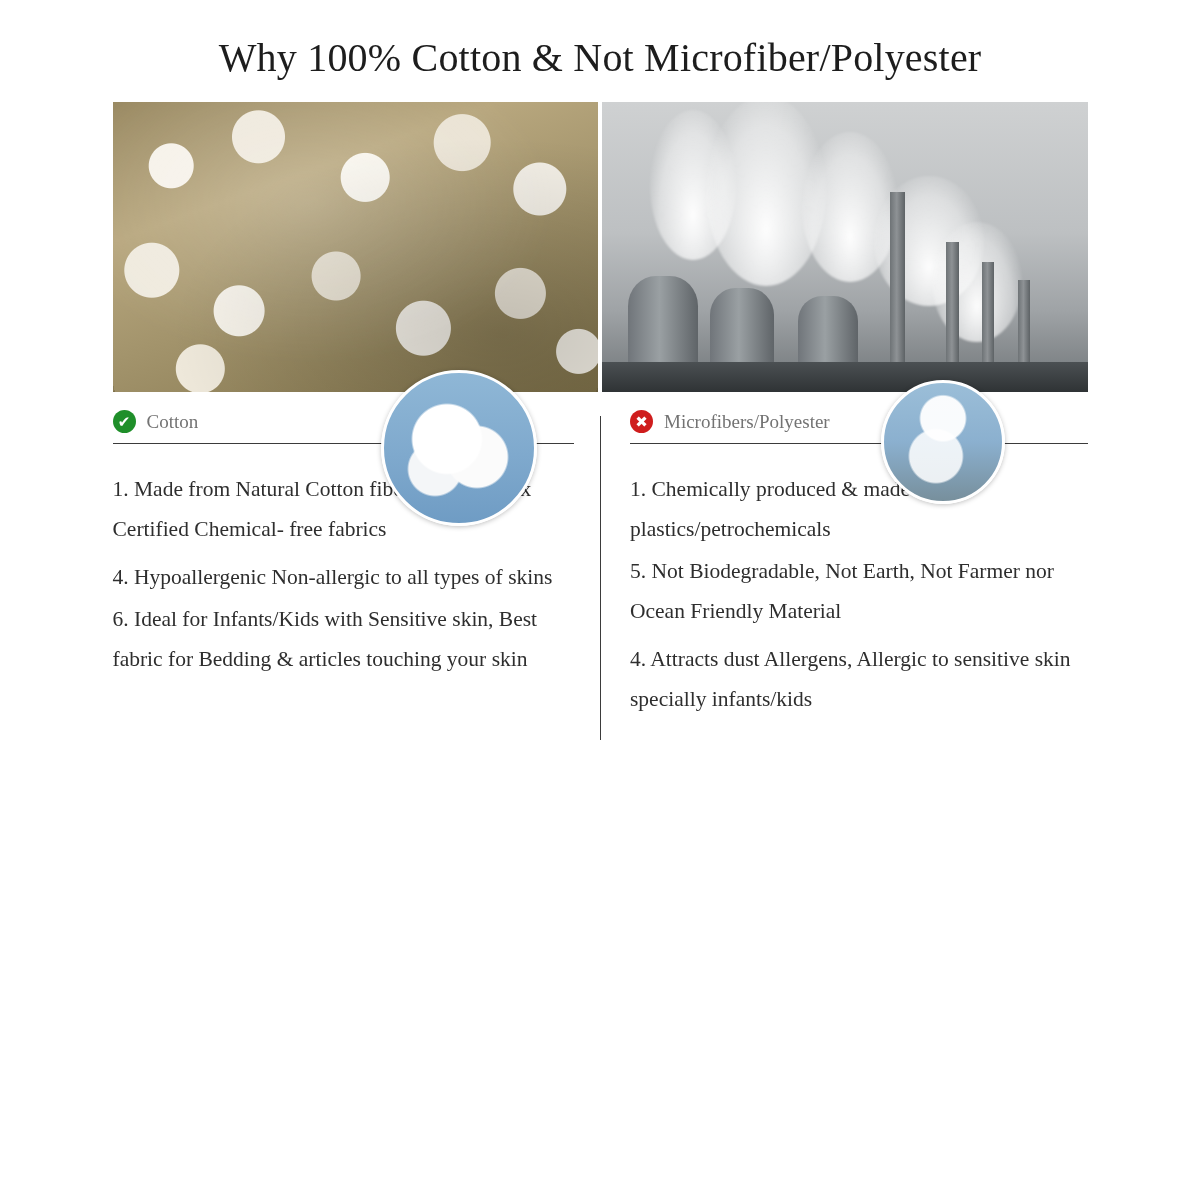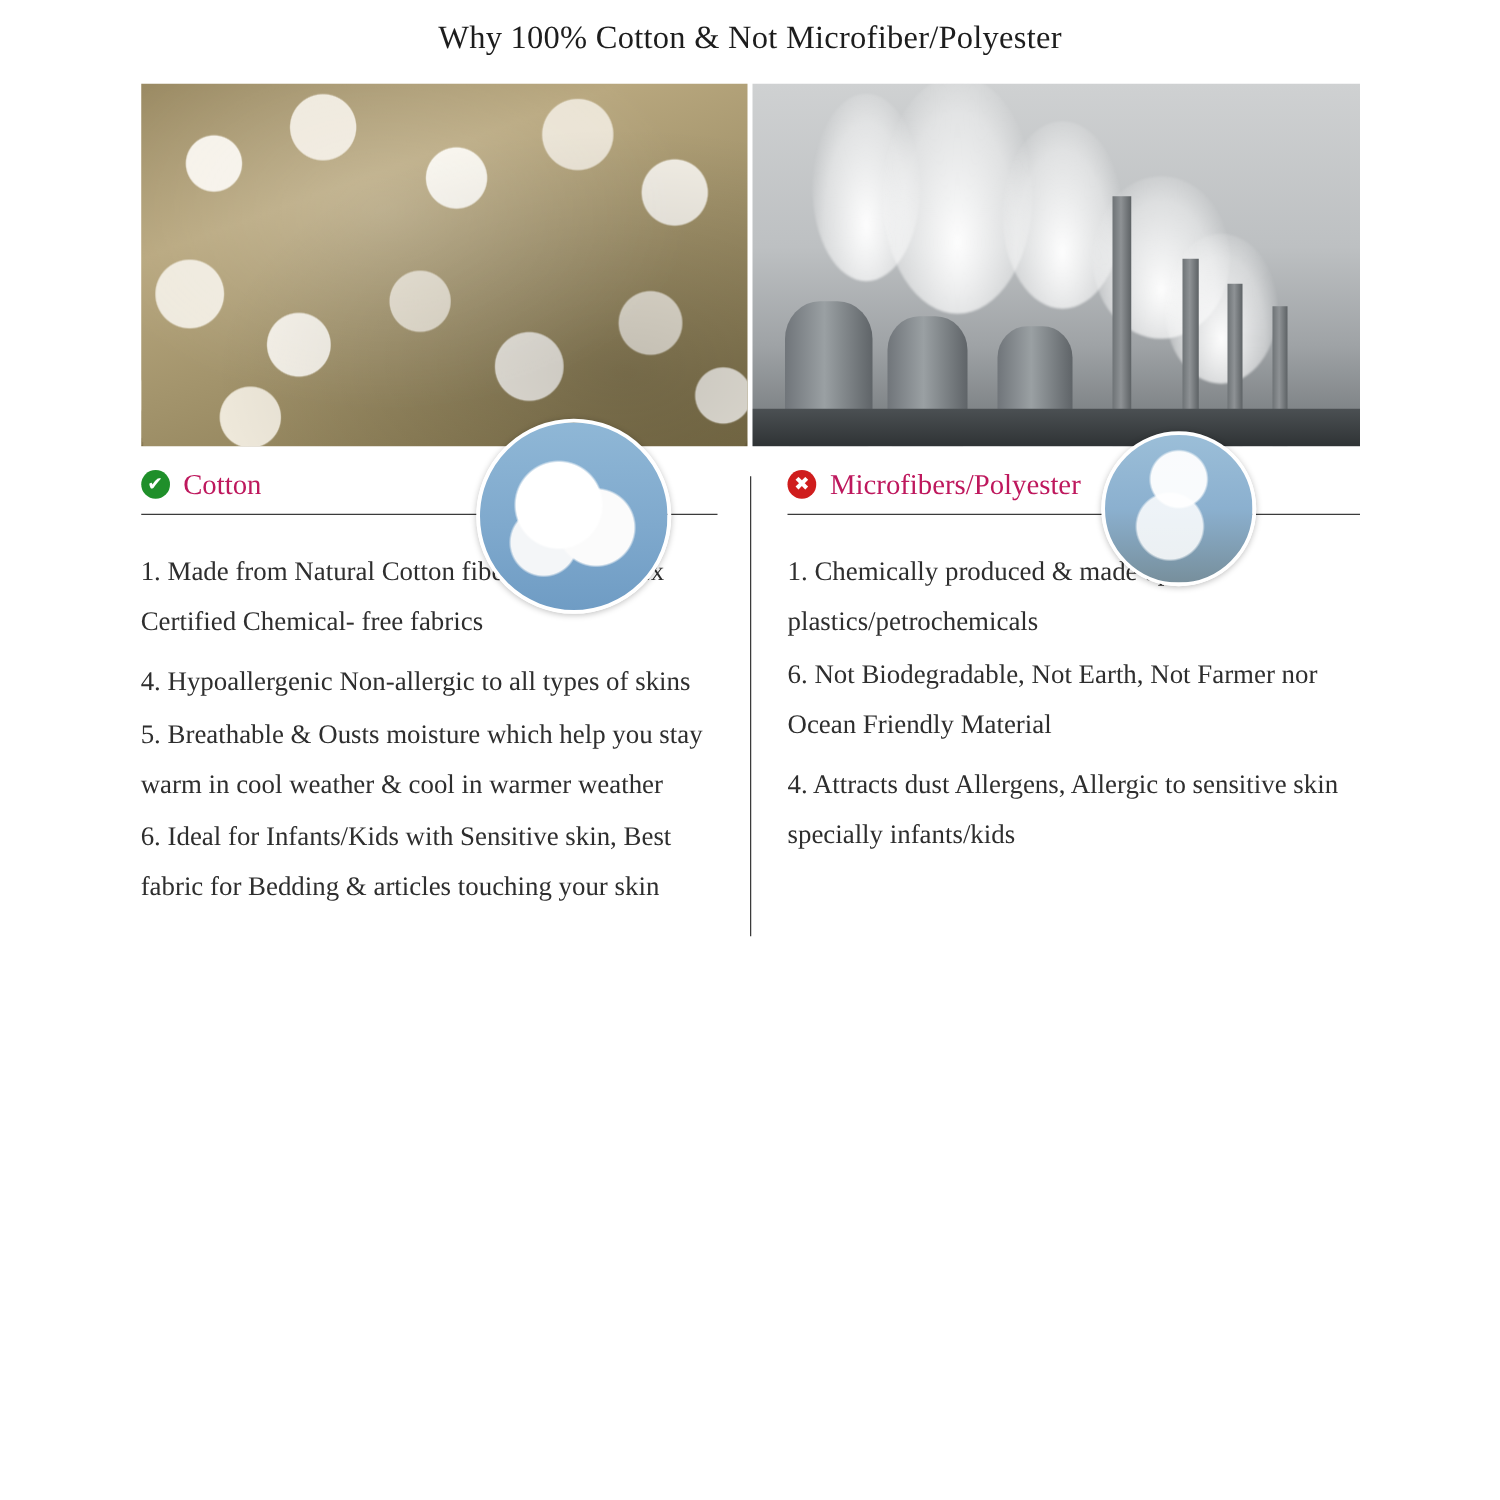--- a/index.html
+++ b/index.html
@@ -18,25 +18,25 @@
     position: relative;
     width: 1200px;
     height: 1200px;
     box-sizing: border-box;
   }
 
   
   .title {
     text-align: center;
     font-family: "Liberation Serif", serif;
-    font-size: 26px;
+    font-size: 40px;
     font-weight: 400;
     letter-spacing: 0.2px;
     color: #1d1d1d;
-    padding-top: 16px;
+    padding-top: 36px;
     line-height: 1.1;
   }
 
   
   .image-band {
     position: relative;
     margin: 22px auto 0 auto;
     width: 975px;
     height: 290px;
     display: flex;
@@ -167,22 +167,22 @@
   }
 
   .col-head {
     display: flex;
     align-items: center;
     gap: 11px;
     padding-bottom: 10px;
     border-bottom: 1px solid #3b3b3b;
   }
   .col-head-label {
-    font-size: 23px;
-    color: #be185d;
+    font-size: 19px;
+    color: #737373;
     font-family: "Liberation Serif", serif;
   }
   .badge-icon {
     width: 23px;
     height: 23px;
     border-radius: 50%;
     display: inline-flex;
     align-items: center;
     justify-content: center;
     color: #ffffff;
@@ -241,31 +241,30 @@
     <div class="divider"></div>
 
     <div class="col col-left">
       <div class="col-head">
         <span class="badge-icon badge-check">✔</span>
         <span class="col-head-label">Cotton</span>
       </div>
       <ul class="list">
         <li>1. Made from Natural Cotton fibers &amp; Oeko-Tex Certified Chemical- free fabrics</li>
         <li class="gap-before">4. Hypoallergenic Non-allergic to all types of skins</li>
-        <li>5. Breathable &amp; Ousts moisture which help you stay warm in cool weather &amp; cool in warmer weather</li>
         <li>6. Ideal for Infants/Kids with Sensitive skin, Best fabric for Bedding &amp; articles touching your skin</li>
       </ul>
     </div>
 
     <div class="col col-right">
       <div class="col-head">
         <span class="badge-icon badge-cross">✖</span>
         <span class="col-head-label">Microfibers/Polyester</span>
       </div>
       <ul class="list">
         <li>1. Chemically produced &amp; made up of plastics/petrochemicals</li>
-        <li>6. Not Biodegradable, Not Earth, Not Farmer nor Ocean Friendly Material</li>
+        <li>5. Not Biodegradable, Not Earth, Not Farmer nor Ocean Friendly Material</li>
         <li class="gap-before">4. Attracts dust Allergens, Allergic to sensitive skin specially infants/kids</li>
       </ul>
     </div>
   </div>
 
 </div>
 
 </body></html>

